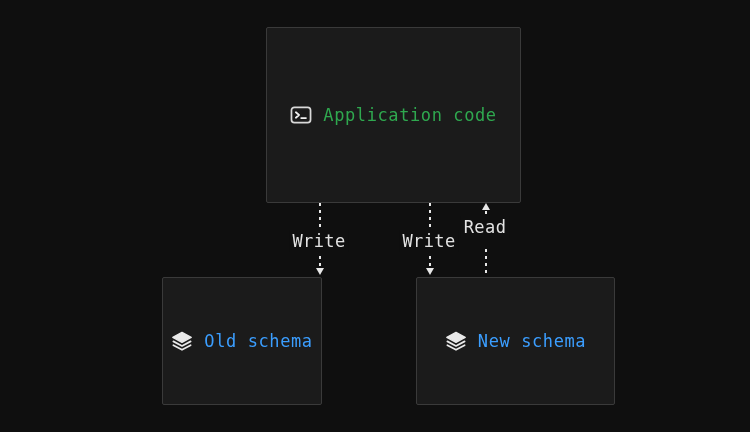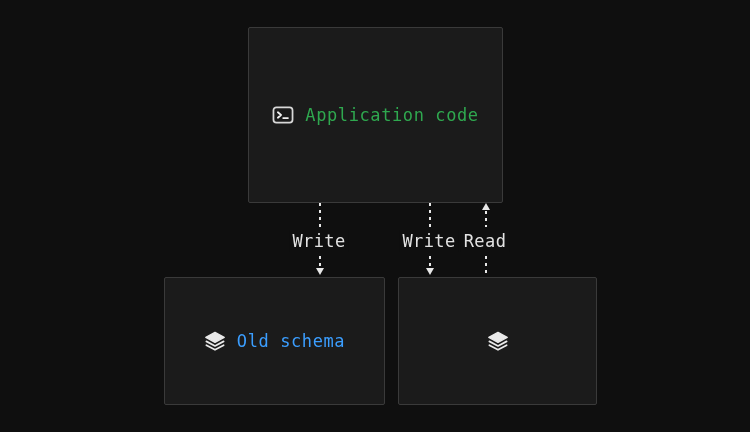--- a/index.html
+++ b/index.html
@@ -23,20 +23,21 @@
   
   .node {
     position: absolute;
     background: #1b1b1b;
     border: 1px solid #3a3a3a;
     border-radius: 2px;
     display: flex;
     align-items: center;
     justify-content: center;
     box-sizing: border-box;
+    margin-left: 18px;
   }
   .node-inner {
     display: flex;
     align-items: center;
     gap: 11px;
   }
   .node-label {
     font-family: "DejaVu Sans Mono", monospace;
     font-size: 17px;
     letter-spacing: 0.6px;
@@ -45,23 +46,23 @@
   .label-green { color: #2fa84f; }
   .label-blue  { color: #3b9eff; }
 
   #app-node {
     left: 248px;
     top: 27px;
     width: 255px;
     height: 176px;
   }
   #old-node {
-    left: 164px;
+    left: 144px;
     top: 277px;
-    width: 221px;
+    width: 160px;
     height: 128px;
   }
   #new-node {
     left: 398px;
     top: 277px;
     width: 199px;
     height: 128px;
   }
 
   
@@ -121,21 +122,21 @@
   #edge-write-new .edge-line.seg-a { top: 0px;  height: 24px; }
   #edge-write-new .edge-line.seg-b { top: 46px; height: 19px; }
   #edge-write-new .arrowhead       { top: 65px; }
   #label-write-new { left: 429px; top: 230px; }
 
   
   #edge-read-new { left: 485px; top: 203px; height: 72px; }
   #edge-read-new .arrowhead        { top: 0px; }
   #edge-read-new .edge-line.seg-a  { top: 8px;  height: 16px; }
   #edge-read-new .edge-line.seg-b  { top: 46px; height: 26px; }
-  #label-read-new { left: 485px; top: 230px; }
+  #label-read-new { left: 485px; top: 216px; }
 </style>
 </head>
 <body>
 
 <div class="canvas">
 
   <div class="node" id="app-node">
     <div class="node-inner">
       <span class="icon">
         <svg width="22" height="22" viewBox="0 0 24 24" aria-hidden="true">
@@ -163,20 +164,21 @@
 
   <div class="node" id="new-node">
     <div class="node-inner">
       <span class="icon">
         <svg width="22" height="22" viewBox="0 0 24 24" aria-hidden="true">
           <path d="M12 2.6 L22.0 8.0 L12 13.4 L2.0 8.0 Z" fill="#e9e9e9" stroke="#e9e9e9" stroke-width="1.6" stroke-linejoin="round"></path>
           <path d="M2.6 12.4 L12 17.4 L21.4 12.4" fill="none" stroke="#e9e9e9" stroke-width="1.9" stroke-linecap="round" stroke-linejoin="round"></path>
           <path d="M2.6 16.6 L12 21.6 L21.4 16.6" fill="none" stroke="#e9e9e9" stroke-width="1.9" stroke-linecap="round" stroke-linejoin="round"></path>
         </svg>
       </span>
+      <span class="node-label label-blue">New schema</span>
     </div>
   </div>
 
   <div class="edge" id="edge-write-old">
     <div class="edge-line seg-a"></div>
     <div class="edge-line seg-b"></div>
     <div class="arrowhead arrow-down"></div>
   </div>
   <div class="edge-label" id="label-write-old">Write</div>
 

